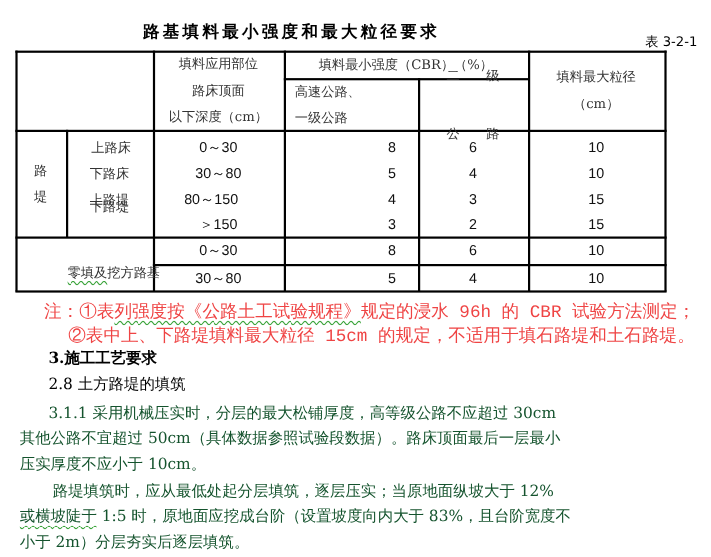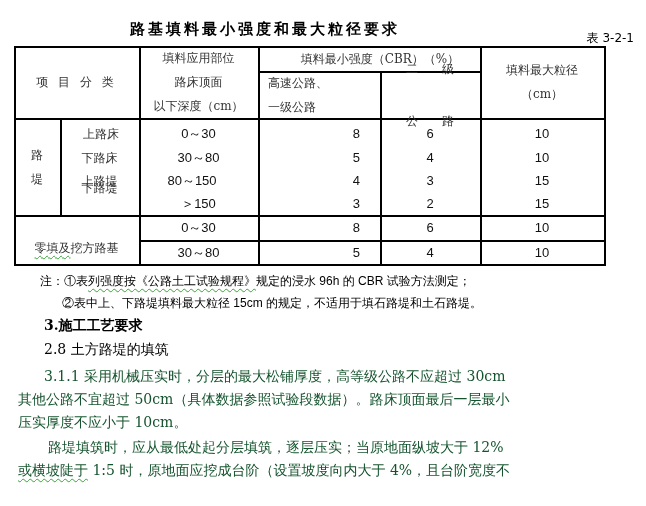--- a/index.html
+++ b/index.html
@@ -51,23 +51,23 @@
   .hdr { font-family: "DejaVu Serif", serif; color: #333; }
   .num { font-family: "Liberation Sans", "DejaVu Sans", sans-serif; font-size: 13px; color: #111; }
 
   .squiggle {
     text-decoration: underline wavy #3aa33a;
     text-decoration-thickness: 1px;
     text-underline-offset: 3px;
   }
 
   .note {
-    font-size: 12px;
-    font-family: Liberation Sans, sans-serif;
-    color: #000000;
+    font-size: 16px;
+    font-family: Liberation Mono, monospace;
+    color: #ef4444;
     white-space: nowrap;
   }
 
   .para {
     left: 18px;
     width: 600px;
     font-size: 14px;
     line-height: 23px;
     font-family: "DejaVu Serif", serif;
     color: #14532d;
@@ -103,29 +103,26 @@
   <div class="ln h" style="left:14px;top:264px;width:592px;"></div>
 
   <div class="ln v" style="left:14px;top:46px;height:219px;"></div>
   <div class="ln v" style="left:60px;top:118px;height:98px;"></div>
   <div class="ln v" style="left:139px;top:46px;height:219px;"></div>
   <div class="ln v" style="left:258px;top:46px;height:219px;"></div>
   <div class="ln v" style="left:380px;top:71px;height:194px;"></div>
   <div class="ln v" style="left:480px;top:46px;height:219px;"></div>
   <div class="ln v" style="left:604px;top:46px;height:219px;"></div>
 
-  <div class="cell hdr" style="left:14px;top:46px;width:125px;height:72px;">
-    <span style="letter-spacing:3px;">项 目 分 类</span>
-  </div>
   <div class="cell hdr" style="left:139px;top:46px;width:119px;height:72px;flex-direction:column;">
     <span>填料应用部位</span>
     <span>路床顶面</span>
     <span>以下深度（cm）</span>
   </div>
-  <div class="cell hdr" style="left:258px;top:46px;width:222px;height:25px;padding-left:11px;">
+  <div class="cell hdr" style="left:258px;top:46px;width:222px;height:25px;">
     <span>填料最小强度（CBR）（%）</span>
   </div>
   <div class="cell hdr" style="left:258px;top:71px;width:122px;height:47px;flex-direction:column;align-items:flex-start;padding-left:10px;box-sizing:border-box;">
     <span>高速公路、</span>
     <span>一级公路</span>
   </div>
   <div class="cell hdr" style="left:380px;top:71px;width:100px;height:47px;flex-direction:column;">
     <span style="white-space:pre;">二　　级</span>
     <span style="white-space:pre;margin-top:28px;">公　　路</span>
   </div>
@@ -161,21 +158,21 @@
     <div class="cell num" style="left:480px;top:169px;width:124px;height:24px;">15</div>
   </div>
   <div>
     <div class="cell hdr" style="left:60px;top:176px;width:79px;height:24px;">下路堤</div>
     <div class="cell num" style="left:139px;top:192px;width:119px;height:24px;">＞150</div>
     <div class="cell num" style="left:258px;top:192px;width:122px;height:24px;justify-content:flex-end;padding-right:20px;box-sizing:border-box;">3</div>
     <div class="cell num" style="left:380px;top:192px;width:100px;height:24px;">2</div>
     <div class="cell num" style="left:480px;top:192px;width:124px;height:24px;">15</div>
   </div>
 
-  <div class="cell hdr" style="left:14px;top:216px;width:125px;height:64px;">
+  <div class="cell hdr" style="left:14px;top:216px;width:125px;height:64px;padding-left:27px;">
     <span class="squiggle">零填及</span>
       <span>挖方路基</span>
   </div>
 
   <div>
     <div class="cell num" style="left:139px;top:216px;width:119px;height:24px;">0～30</div>
     <div class="cell num" style="left:258px;top:216px;width:122px;height:24px;justify-content:flex-end;padding-right:20px;box-sizing:border-box;">8</div>
     <div class="cell num" style="left:380px;top:216px;width:100px;height:24px;">6</div>
     <div class="cell num" style="left:480px;top:216px;width:124px;height:24px;">10</div>
   </div>
@@ -198,14 +195,15 @@
 <div class="abs h4">2.8 土方路堤的填筑</div>
 
 <div class="abs para" style="top:365px;">
   <span class="line" style="padding-left:26px;">3.1.1 采用机械压实时，分层的最大松铺厚度，高等级公路不应超过 30cm</span>
   <span class="line">其他公路不宜超过 50cm（具体数据参照试验段数据）。路床顶面最后一层最小</span>
   <span class="line">压实厚度不应小于 10cm。</span>
 </div>
 
 <div class="abs para" style="top:436px;">
   <span class="line" style="padding-left:30px;">路堤填筑时，应从最低处起分层填筑，逐层压实；当原地面纵坡大于 12%</span>
-  <span class="line"><span class="squiggle">或横坡陡于</span><span> 1:5 时，原地面应挖成台阶（设置坡度向内大于 4%，且台阶宽度不</span></span>
+  <span class="line"><span class="squiggle">或横坡陡于</span><span> 1:5 时，原地面应挖成台阶（设置坡度向内大于 83%，且台阶宽度不</span></span>
+  <span class="line">小于 2m）分层夯实后逐层填筑。</span>
 </div>
 
 </body></html>

